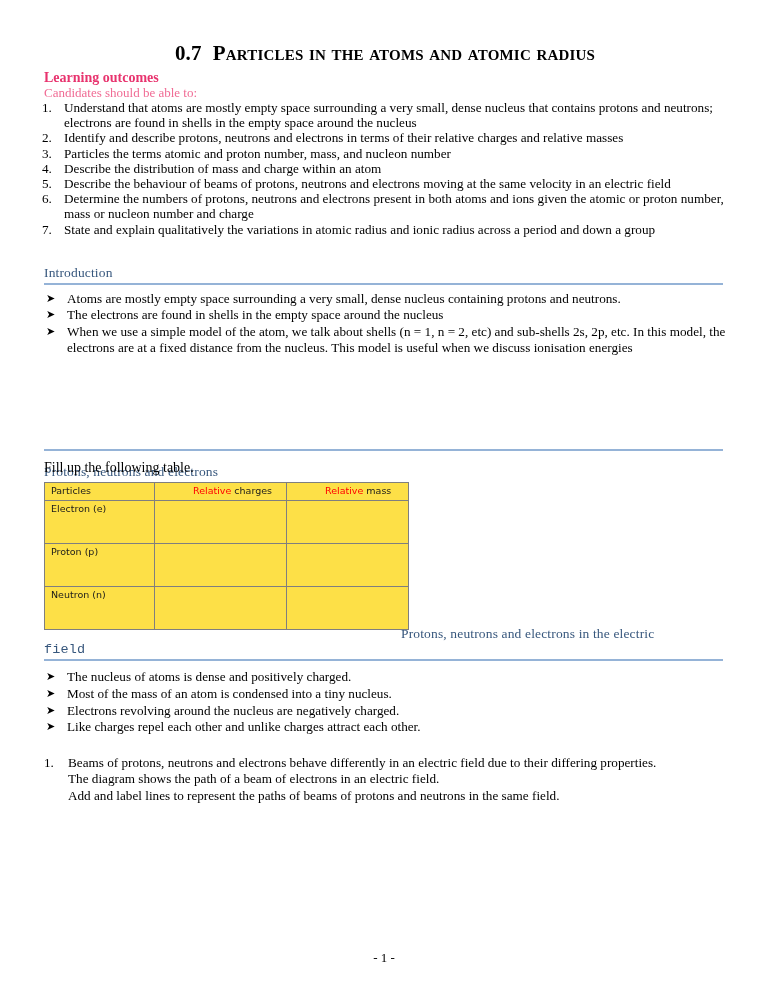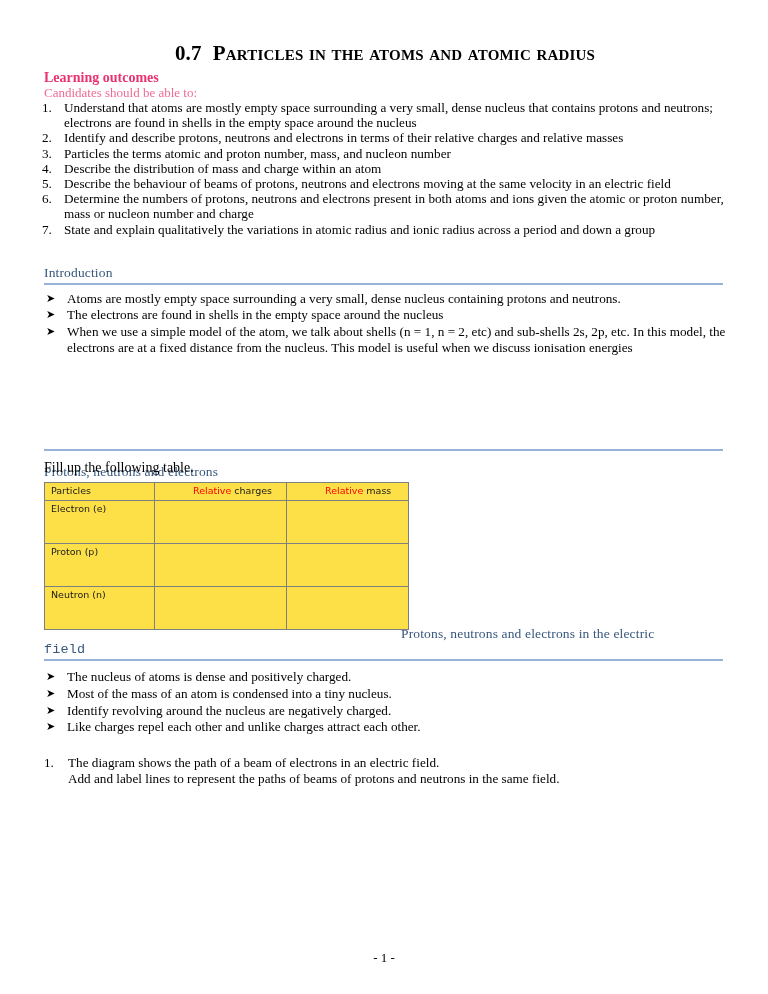--- a/index.html
+++ b/index.html
@@ -294,31 +294,32 @@
     <div class="bitem">
       <span class="bglyph">➤</span>
       <span>The nucleus of atoms is dense and positively charged.</span>
     </div>
     <div class="bitem">
       <span class="bglyph">➤</span>
       <span>Most of the mass of an atom is condensed into a tiny nucleus.</span>
     </div>
     <div class="bitem">
       <span class="bglyph">➤</span>
-      <span>Identify revolving around the nucleus are negatively charged.</span>
+      <span>Electrons revolving around the nucleus are negatively charged.</span>
     </div>
     <div class="bitem">
       <span class="bglyph">➤</span>
       <span>Like charges repel each other and unlike charges attract each other.</span>
     </div>
   </div>
 
   <div class="question">
     <span class="qnum">1.</span>
     <div class="qbody">
+      <div>Beams of protons, neutrons and electrons behave differently in an electric field due to their differing properties.</div>
       <div>The diagram shows the path of a beam of electrons in an electric field.</div>
       <div>Add and label lines to represent the paths of beams of protons and neutrons in the same field.</div>
     </div>
   </div>
 
   <div class="footer">- 1 -</div>
 
 </div>
 
 </body></html>

